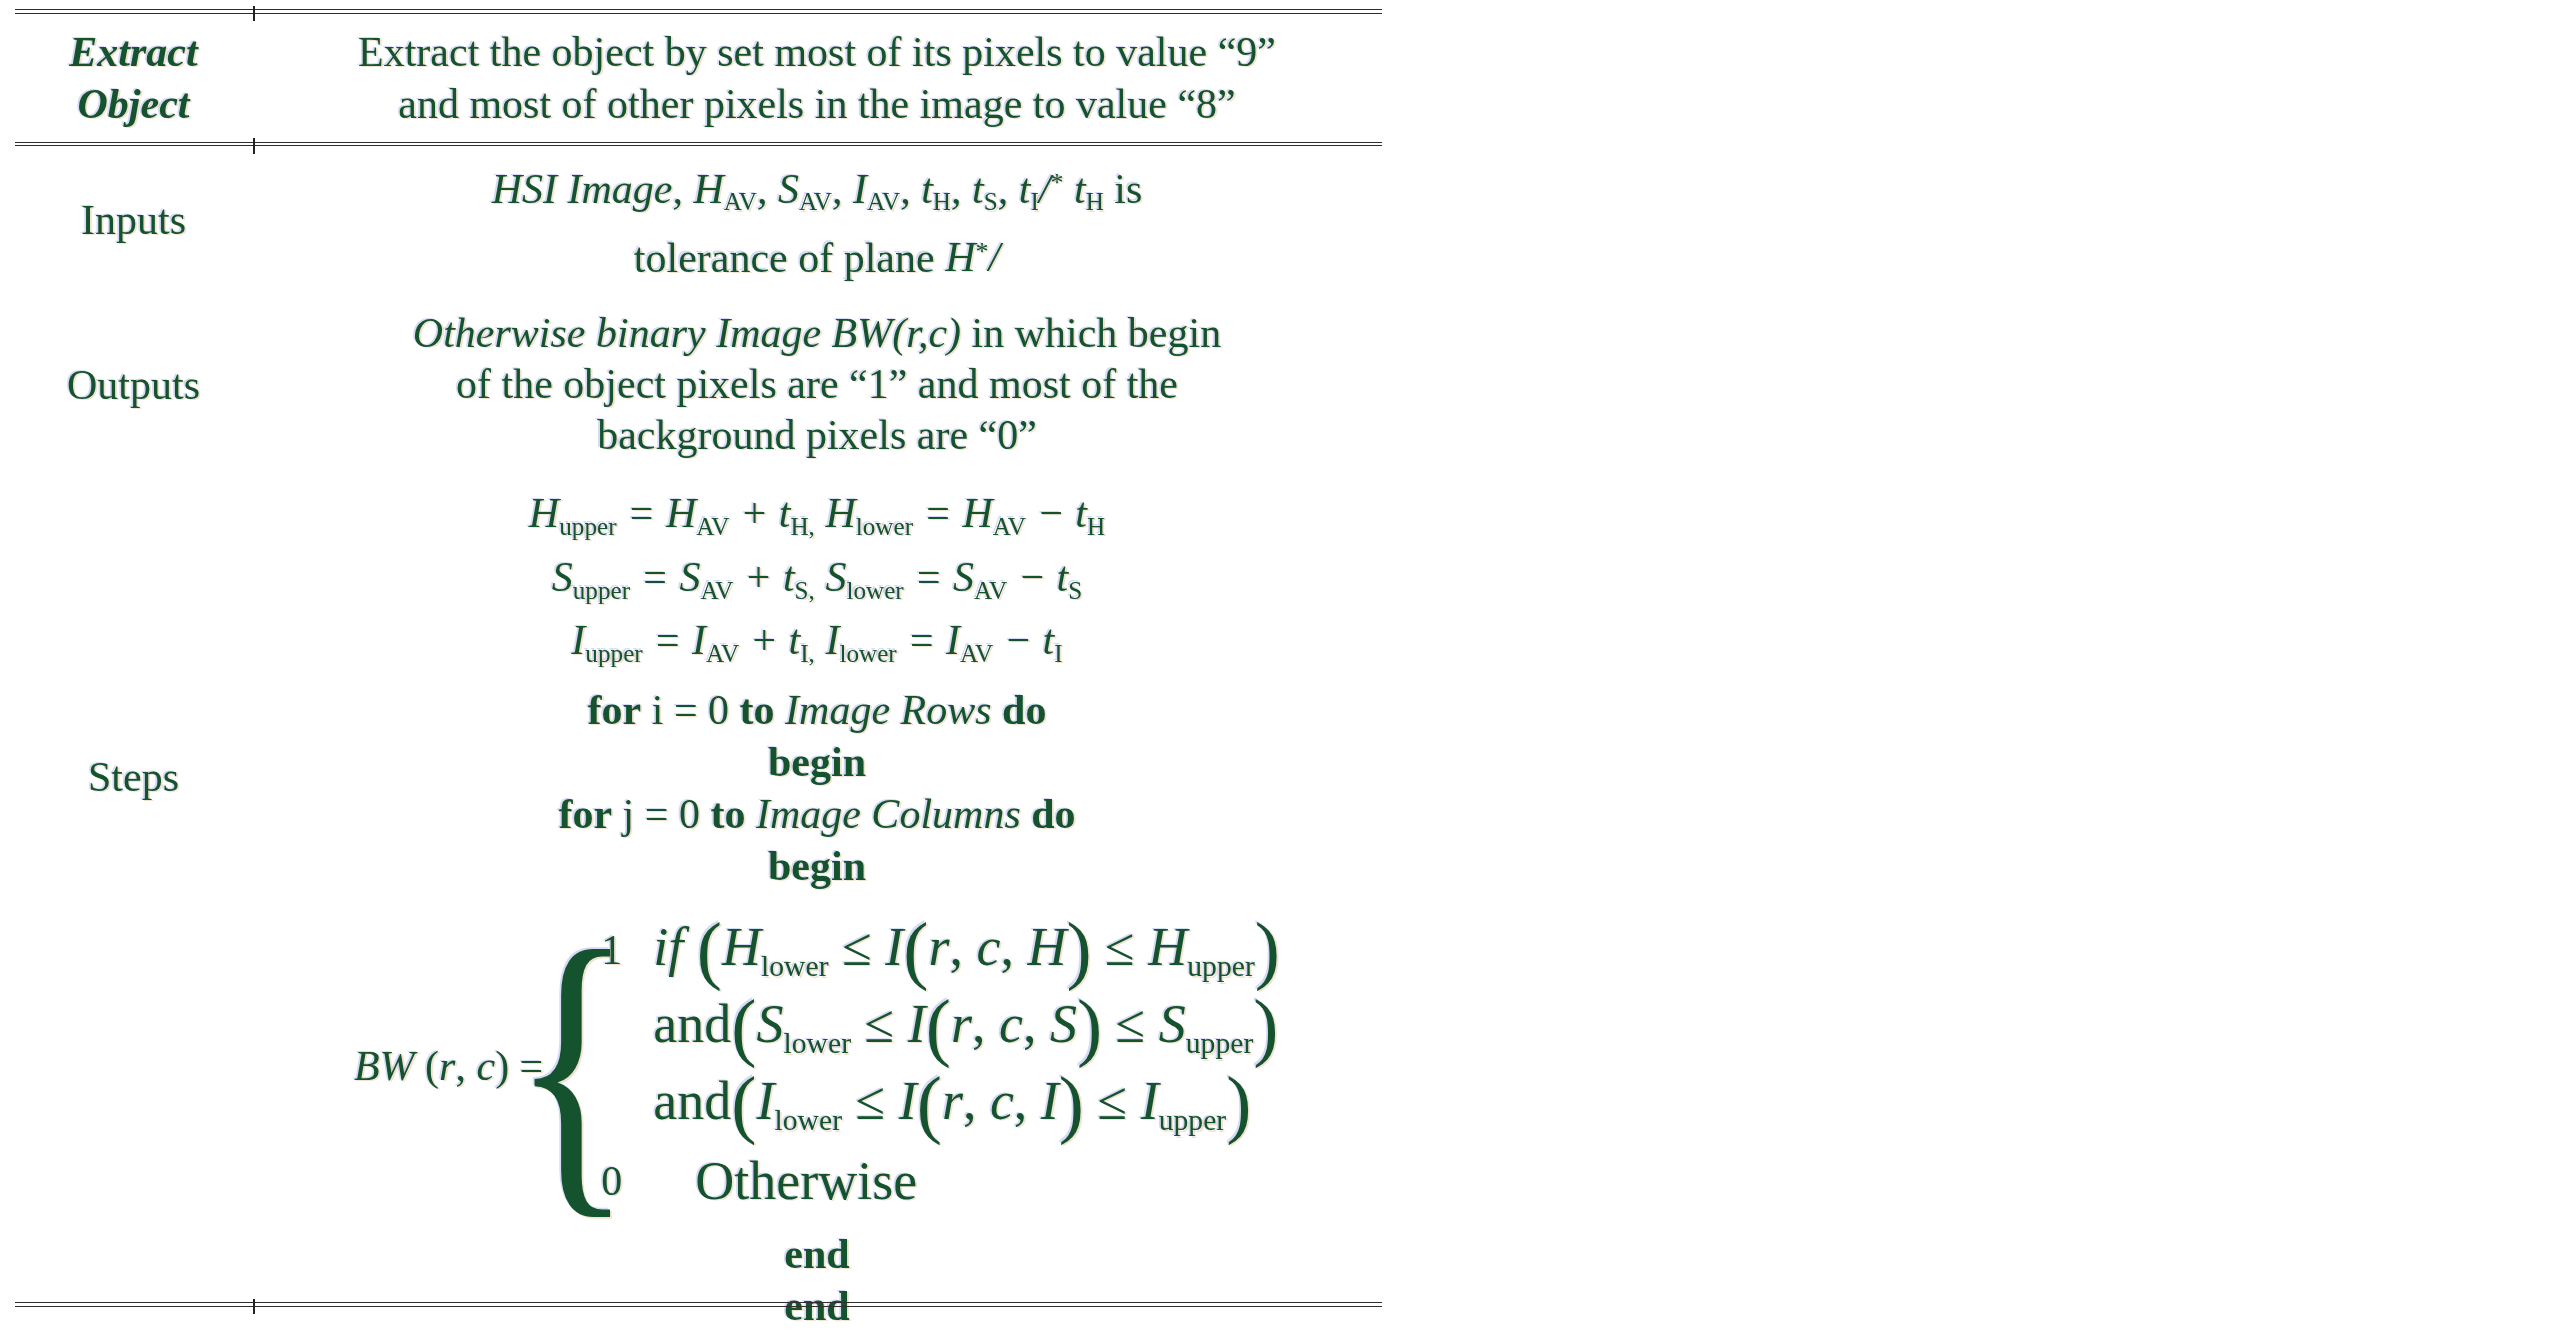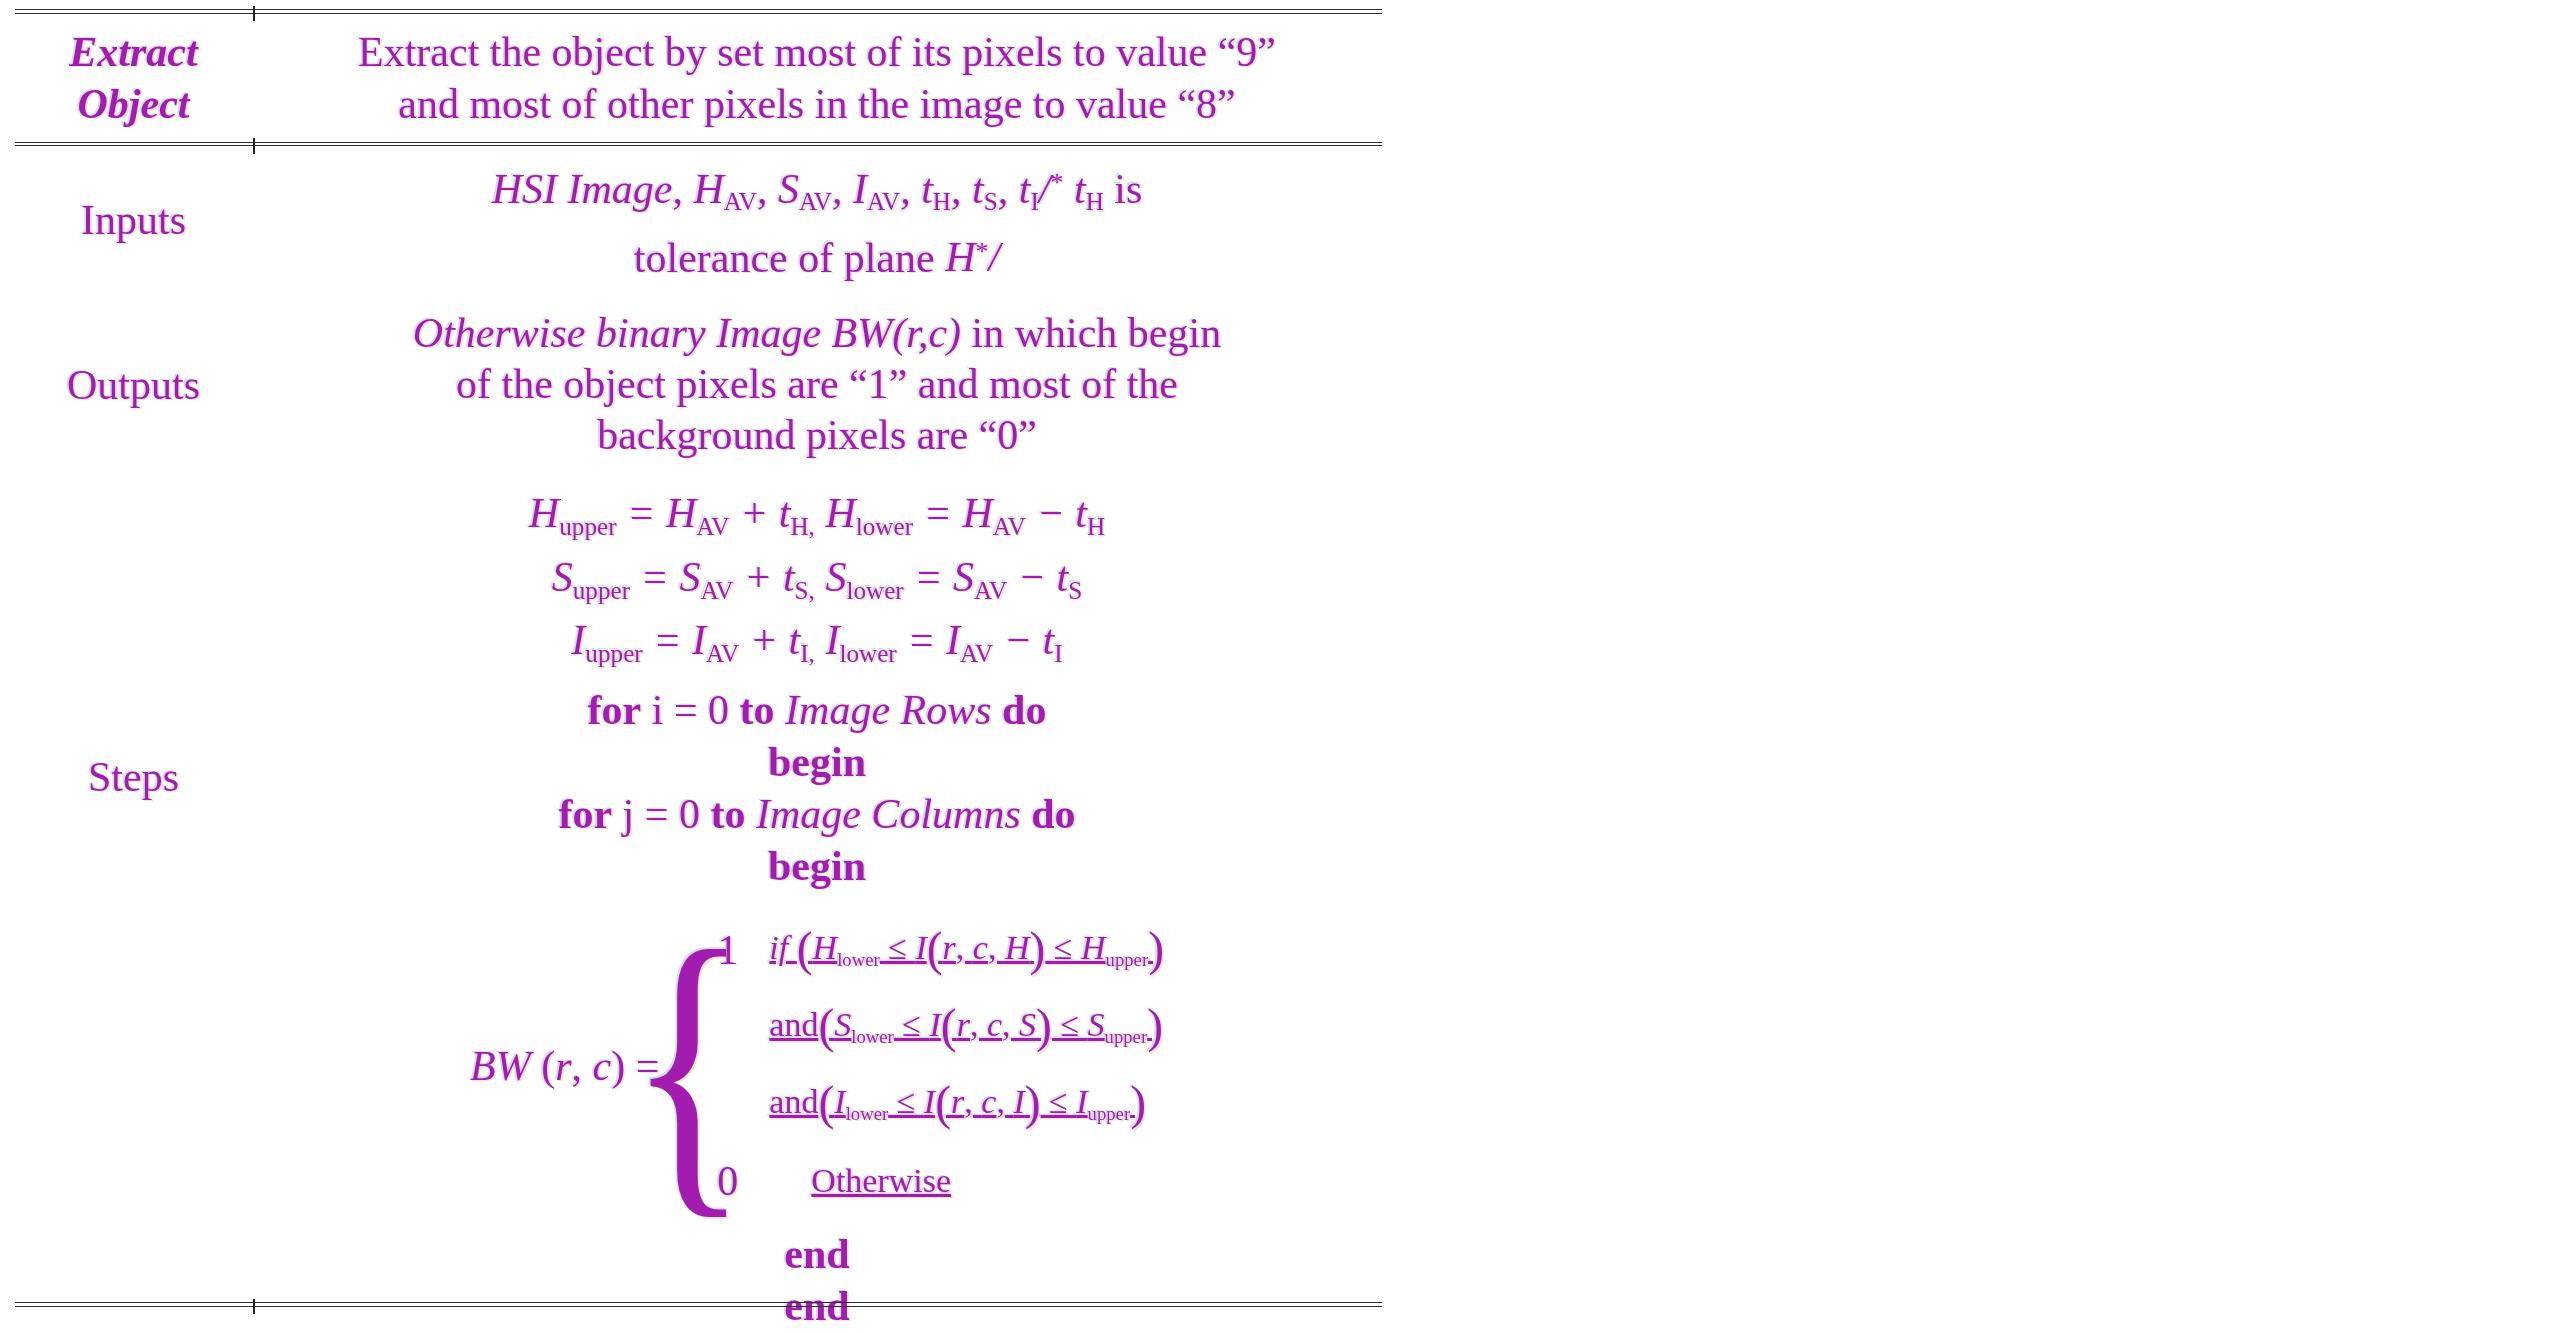--- a/index.html
+++ b/index.html
@@ -1,20 +1,20 @@
 <!DOCTYPE html>
 <html style="font-size:14.5px"><head>
 <meta charset="utf-8">
 <style>
   html,body { margin:0; padding:0; background:#ffffff; }
   .screen {
     position:relative; width:2116px; height:1333px;
     background:#ffffff; overflow:hidden;
     font-family:"Liberation Serif","DejaVu Serif",serif;
-    color:#a21caf;
+    color:#14532d;
   }
   
   .tbl { text-shadow: 1.8px 1.4px 0 rgba(190,110,20,0.20), -1.8px -1.4px 0 rgba(40,70,215,0.20); }
 
   .tbl { position:absolute; left:14.5px; top:9px; width:1367px; }
 
   .hrule {
     position:relative; height:2.7px;
     border-top:1.8px solid #2e2e2e; border-bottom:1.8px solid #2e2e2e;
   }
@@ -53,21 +53,21 @@
   .pw-lhs { font-size:42px; white-space:nowrap; }
   .pw-brace {
     font-size:253px; line-height:253px; width:58px; flex:none;
     display:flex; align-items:center; justify-content:center;
     transform:scaleY(1.28); transform-origin:center;
     font-family:"Liberation Serif",serif;
   }
   .pw-cases { display:flex; flex-direction:column; }
   .case { display:flex; align-items:center; height:77px; }
   .cval { width:52px; flex:none; font-size:42px; }
-  .cbody { font-size:34px; white-space:nowrap;text-decoration:underline; }
+  .cbody { font-size:54px; white-space:nowrap; }
   .othershift { margin-left:42px; }
 
   .end1 { margin-top:9px; }
 
   
   .seg-rm  { font-style:normal; }
   .seg-it  { font-style:italic;margin-top:40px; }
   .seg-b   { font-weight:700; font-style:normal; }
   .seg-sub   { font-size:0.60em; vertical-align:-0.30em; }
   .seg-subrm { font-size:0.55em; font-style:normal; vertical-align:-0.38em; }

